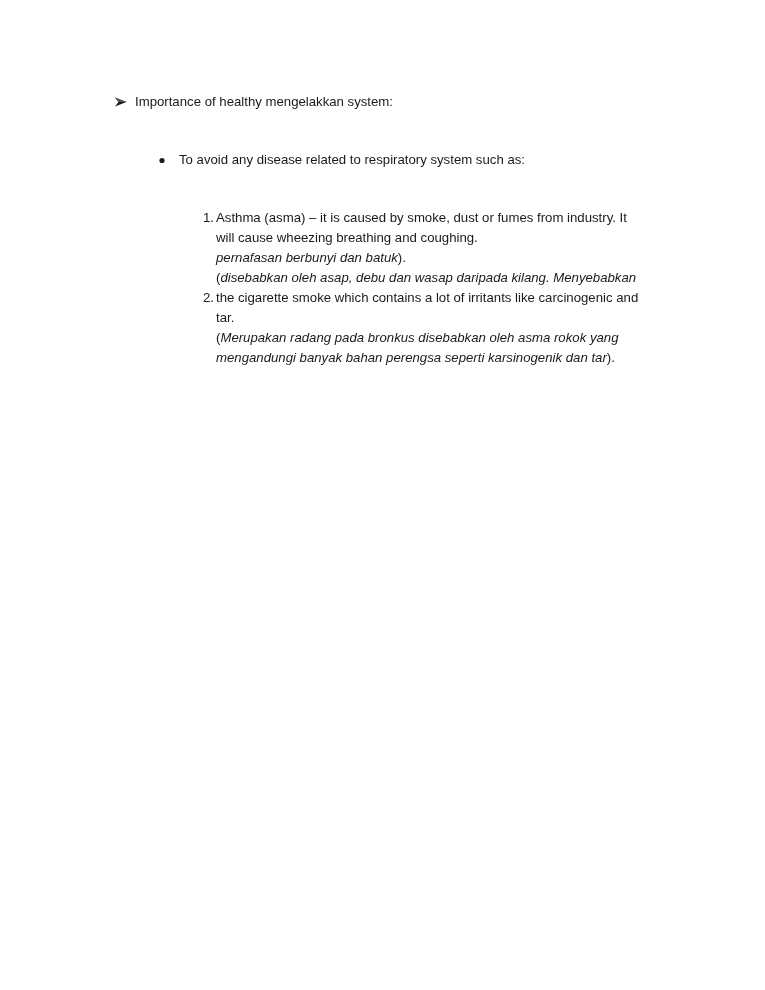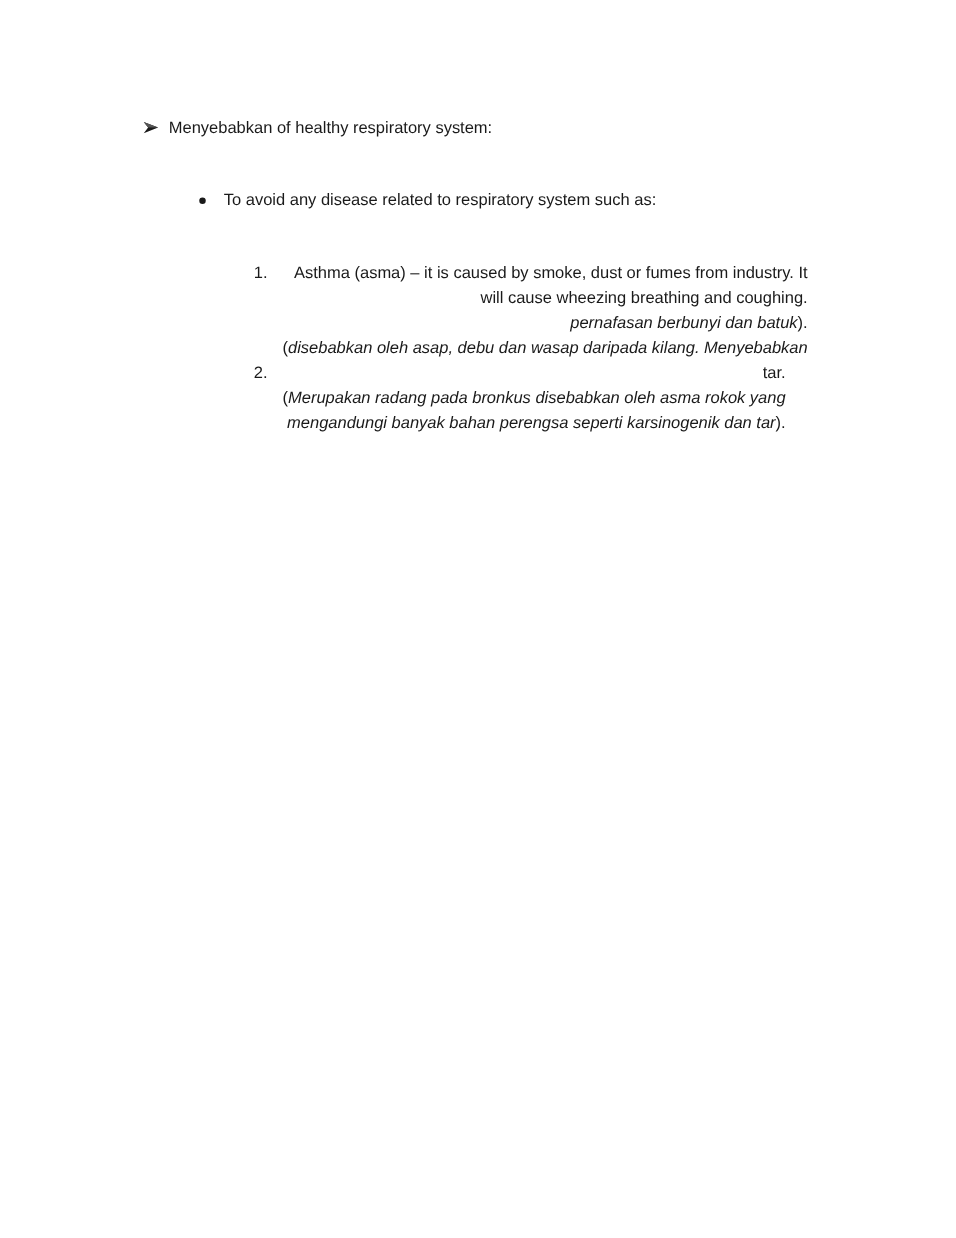--- a/index.html
+++ b/index.html
@@ -47,38 +47,38 @@
     #lvl1 .text-block { left: 135px; }
 
     
     #lvl2 { left: 0; top: 150px; }
     #lvl2 .marker { left: 158px; width: 10px; height: 20px; }
     #lvl2 .text-block { left: 179px; }
 
     
     .num-item { left: 0; }
     .num-item .marker { left: 203px; }
-    .num-item .text-block { left: 226px; text-align: right; }
+    .num-item .text-block { left: 216px; }
     #num1 { top: 208px; }
     #num2 { top: 288px; }
   </style>
 </head>
 <body>
 
 <div class="page">
 
   <div class="item" id="lvl1">
     <span class="marker">
       <svg width="14" height="20" viewBox="0 0 14 20">
         <path d="M1 5.5 L12.5 10 L1 14.5 L4.5 10 Z" fill="#1a1a1a"></path>
         <path d="M1 5.5 L12.5 10 L4.5 10 Z" fill="#555"></path>
       </svg>
     </span>
     <div class="text-block">
-      <span class="line">Menyebabkan of healthy respiratory system:</span>
+      <span class="line">Importance of healthy mengelakkan system:</span>
     </div>
   </div>
 
   <div class="item" id="lvl2">
     <span class="marker">
       <svg width="10" height="20" viewBox="0 0 10 20">
         <circle cx="4" cy="10.5" r="2.6" fill="#1a1a1a"></circle>
       </svg>
     </span>
     <div class="text-block">
@@ -92,19 +92,20 @@
       <span class="line">Asthma (asma) – it is caused by smoke, dust or fumes from industry. It</span>
       <span class="line">will cause wheezing breathing and coughing.</span>
       <span class="line"><span></span><span class="it">pernafasan berbunyi dan batuk</span><span>).</span></span>
       <span class="line"><span>(</span><span class="it">disebabkan oleh asap, debu dan wasap daripada kilang. Menyebabkan</span><span></span></span>
     </div>
   </div>
 
   <div class="item num-item" id="num2">
     <span class="marker">2.</span>
     <div class="text-block">
+      <span class="line">the cigarette smoke which contains a lot of irritants like carcinogenic and</span>
       <span class="line">tar.</span>
       <span class="line"><span>(</span><span class="it">Merupakan radang pada bronkus disebabkan oleh asma rokok yang</span><span></span></span>
       <span class="line"><span></span><span class="it">mengandungi banyak bahan perengsa seperti karsinogenik dan tar</span><span>).</span></span>
     </div>
   </div>
 
 </div>
 
 </body></html>

